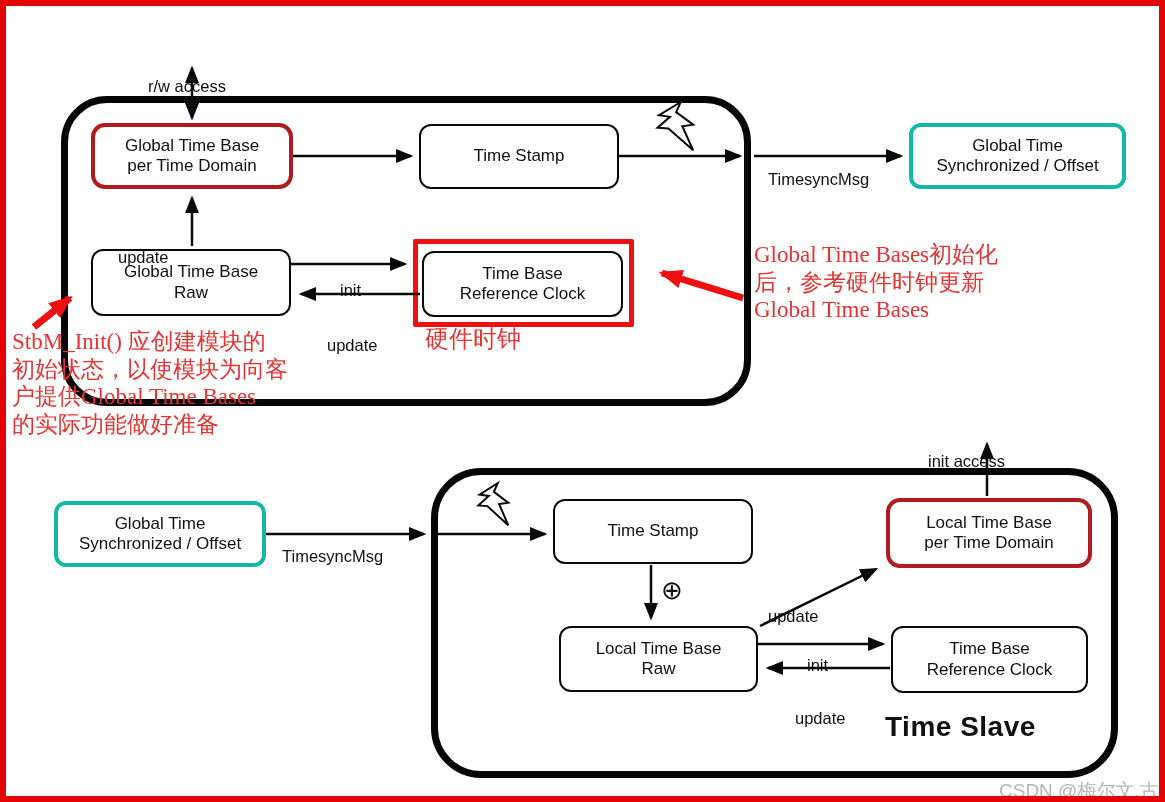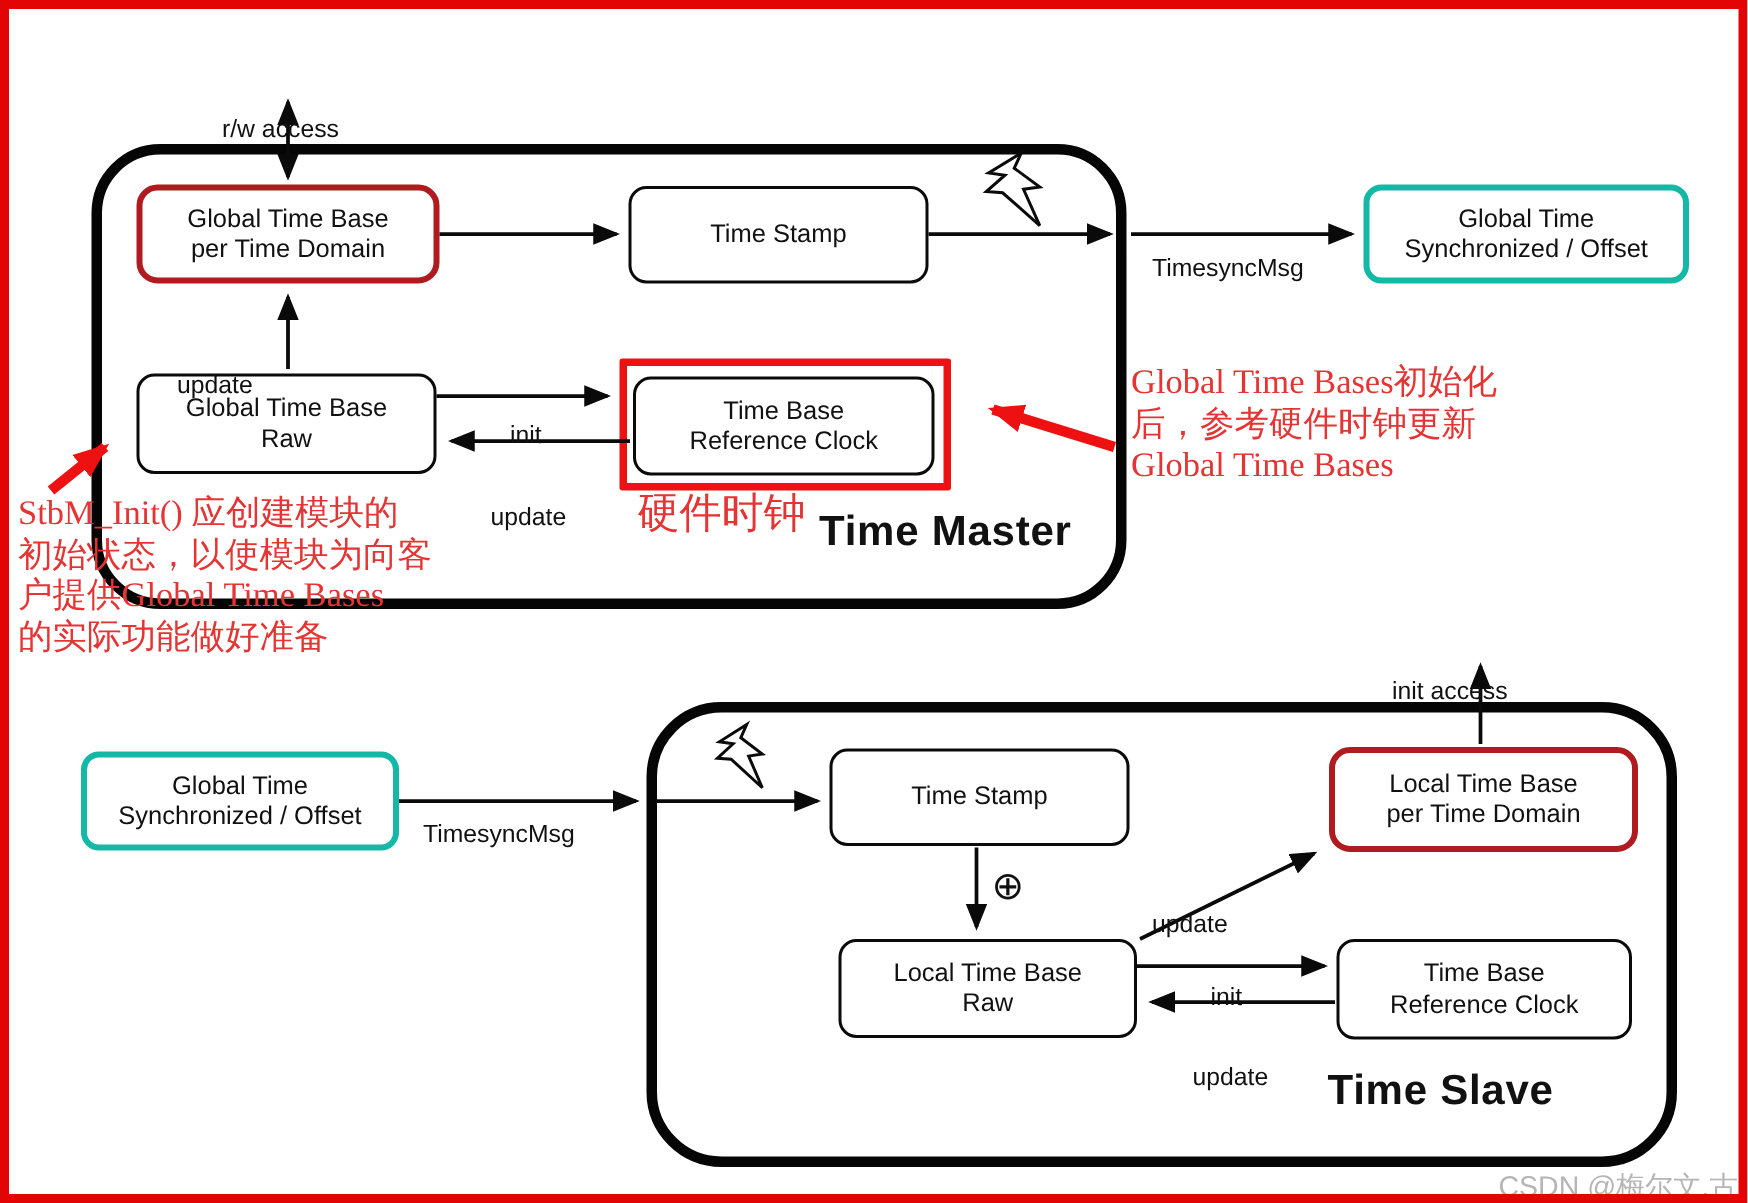--- a/index.html
+++ b/index.html
@@ -17,21 +17,21 @@
   .thin{border:2.5px solid #0a0a0a;border-radius:12px;}
   .redbox{border:4.5px solid #b01b1f;border-radius:14px;}
   .bluebox{border:4px solid #14b8a6;border-radius:12px;}
   .red-rect{position:absolute;box-sizing:border-box;border:5px solid #ee1111;border-radius:2px;background:#fff;z-index:2;}
   .label{position:absolute;font-size:16.5px;white-space:pre;z-index:6;margin-top:41px;}
   .title{position:absolute;font-weight:bold;font-size:28px;letter-spacing:.5px;z-index:6;}
   .red-note{
     position:absolute;color:#e43434;font-family:"Liberation Serif",serif;
     font-size:23px;line-height:27.5px;white-space:pre-line;z-index:7;
   }
-  .hwclock{position:absolute;color:#e43434;font-family:"Liberation Serif",serif;font-size:28px;z-index:7;white-space:pre;}
+  .hwclock{position:absolute;color:#e43434;font-family:"Liberation Serif",serif;font-size:24px;z-index:7;white-space:pre;}
   .oplus{position:absolute;font-size:26px;line-height:1;z-index:6;}
   .watermark{position:absolute;color:#b5b5b5;font-size:19px;z-index:8;white-space:pre;}
   svg.lines{position:absolute;left:0;top:0;width:1165px;height:802px;z-index:5;}
 </style>
 </head>
 <body>
 
 <div class="stage">
 
   <div class="container" style="left:55px;top:90px;width:690px;height:310px;border-radius:46px;"></div>
@@ -99,21 +99,20 @@
   <div class="label" style="left:334px;top:234px;">init</div>
   <div class="label" style="left:321px;top:289px;">update</div>
   <div class="label" style="left:762px;top:123px;">TimesyncMsg</div>
   <div class="label" style="left:276px;top:500px;">TimesyncMsg</div>
   <div class="label" style="left:922px;top:405px;">init access</div>
   <div class="label" style="left:762px;top:560px;">update</div>
   <div class="label" style="left:801px;top:609px;">init</div>
   <div class="label" style="left:789px;top:662px;">update</div>
   <div class="oplus" style="left:655px;top:571px;">⊕</div>
 
-  <div class="title" style="left:540px;top:332px;">Time Master</div>
   <div class="title" style="left:879px;top:705px;">Time Slave</div>
 
   <div class="hwclock" style="left:419px;top:317px;">硬件时钟</div>
   <div class="red-note" style="left:6px;top:322px;">StbM_Init() 应创建模块的
 初始状态，以使模块为向客
 户提供Global Time Bases
 的实际功能做好准备</div>
   <div class="red-note" style="left:748px;top:235px;">Global Time Bases初始化
 后，参考硬件时钟更新
 Global Time Bases</div>

